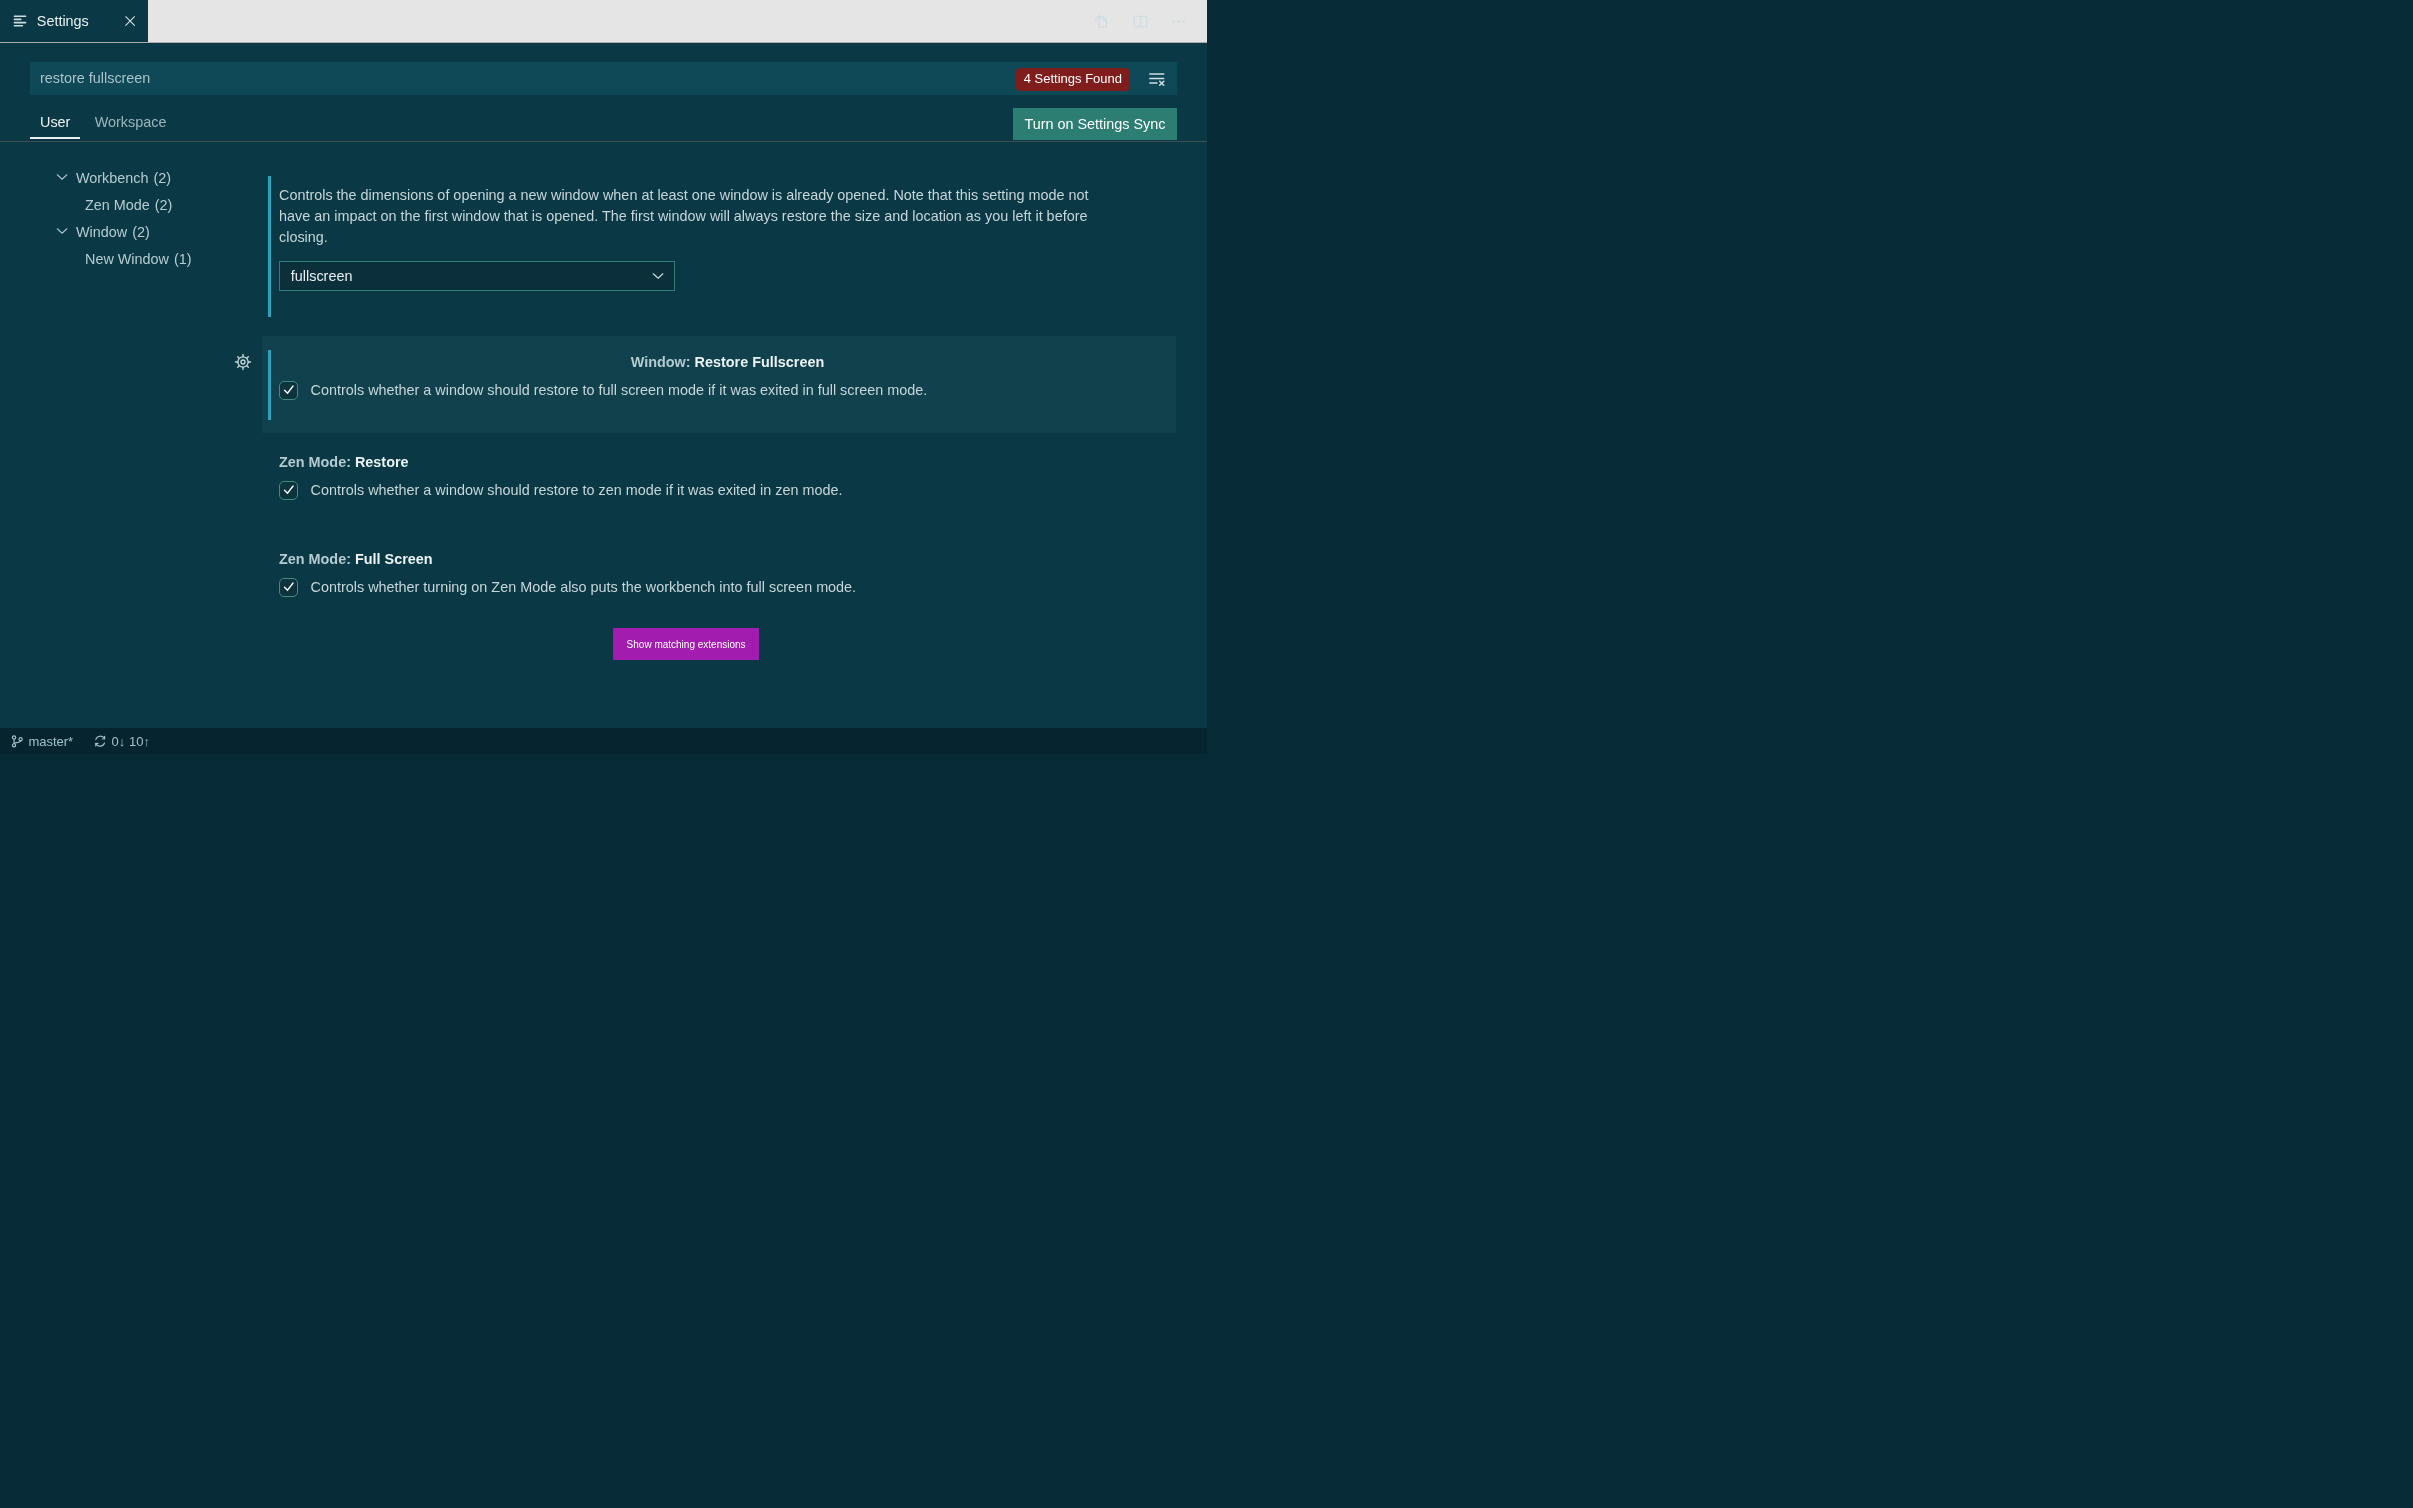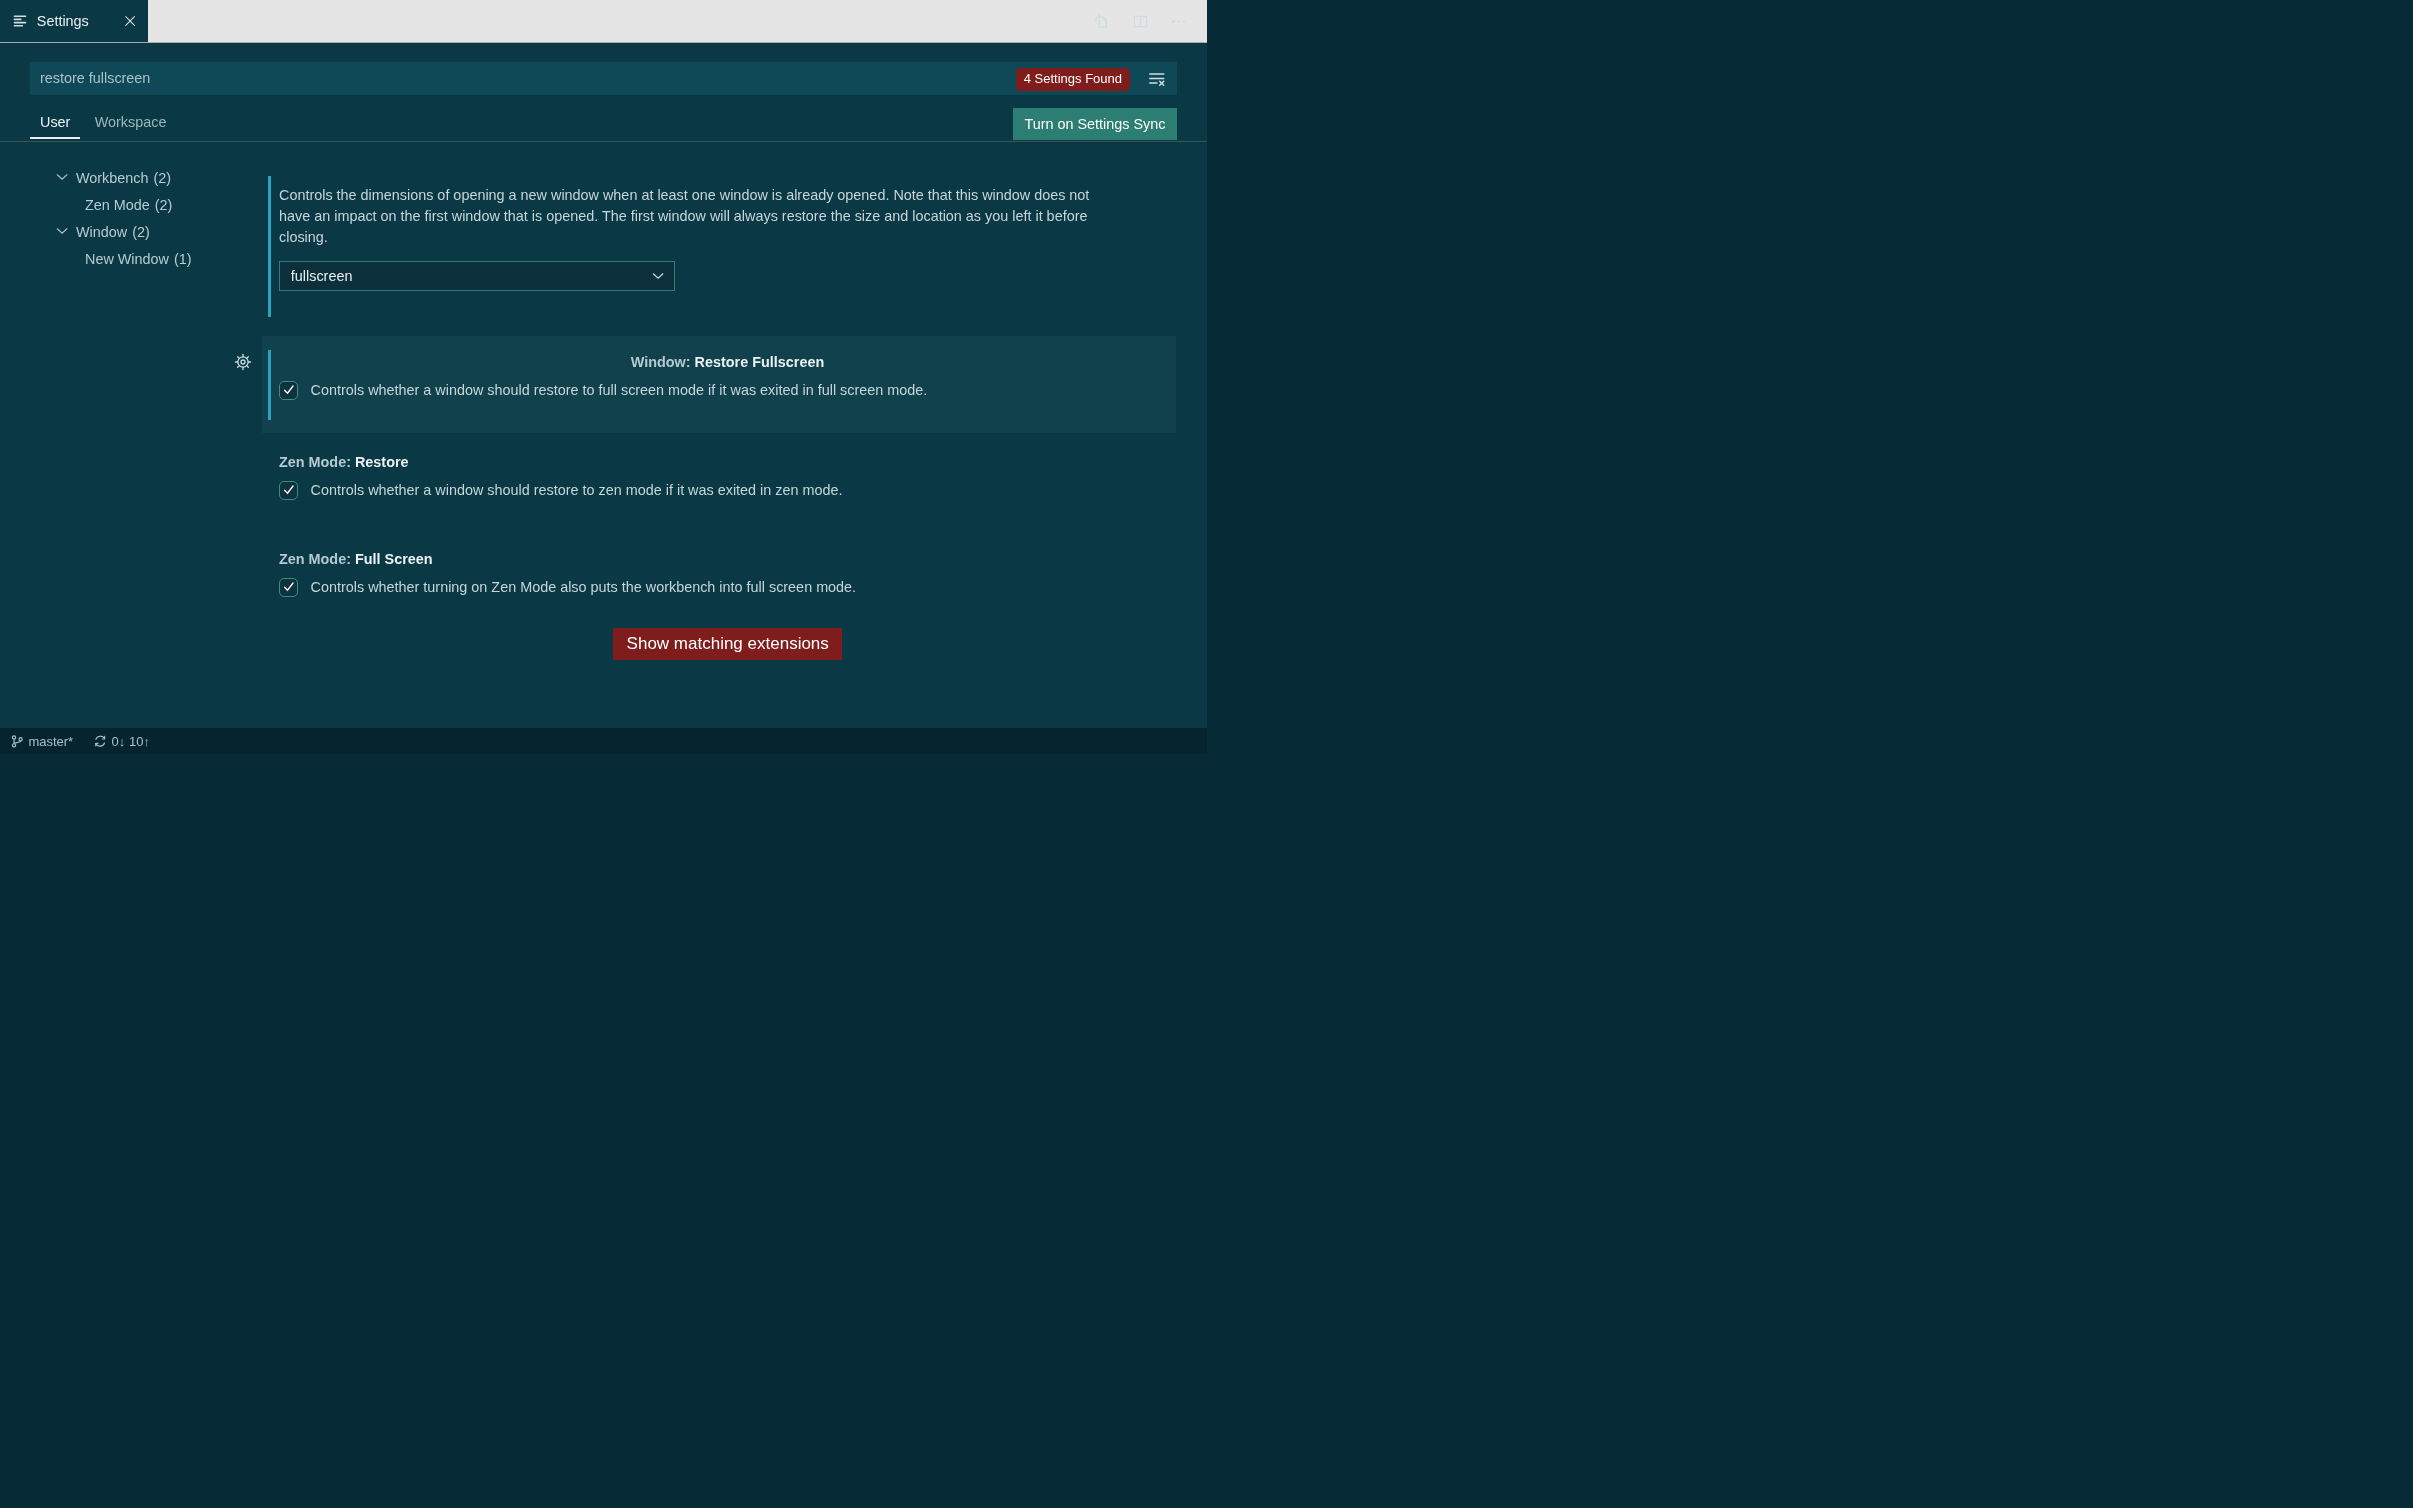--- a/index.html
+++ b/index.html
@@ -51,22 +51,22 @@
   .select-value{font-size:14.4px;color:#e9eff1;padding-left:10.8px;text-align:right;}
   .select-chevron{position:absolute;right:10px;top:10px;}
   .block2{position:absolute;left:262px;top:336px;width:914px;height:97px;background:#11414d;box-sizing:border-box;padding:17px 0 0 17px;text-align:center;}
   .block2 .mod-bar2{position:absolute;left:5.7px;top:13.6px;width:3.6px;height:70px;background:#2aa2c0;}
   .gear-float{position:absolute;left:-29px;top:16px;cursor:pointer;}
   .chk-row{display:flex;align-items:center;gap:12.2px;margin-top:8px;}
   .checkbox{width:19.4px;height:19.4px;box-sizing:border-box;border:0.7px solid #3e8d80;border-radius:5px;
     background:#0c333e;display:flex;align-items:center;justify-content:center;cursor:pointer;flex:0 0 auto;}
   .block3{position:absolute;left:279px;top:453px;}
   .block4{position:absolute;left:279px;top:550px;}
-  .ext-btn{position:absolute;left:613px;top:628px;height:32px;background:#7f1d1d;color:#ffffff;
-    font-size:17px;display:flex;align-items:center;padding:0 13.6px;cursor:pointer;}
+  .ext-btn{position:absolute;left:613px;top:628px;height:32px;background:#a21caf;color:#ffffff;
+    font-size:10px;display:flex;align-items:center;padding:0 13.6px;cursor:pointer;}
   
   .statusbar{position:absolute;left:0;right:0;bottom:0;height:26px;background:#05242f;
     display:flex;align-items:center;padding-left:10px;gap:20px;color:#a7c0c7;font-size:13px;}
   .status-item{display:flex;align-items:center;gap:4px;cursor:pointer;}
 </style>
 </head>
 <body>
 
 <div class="app">
 
@@ -170,21 +170,21 @@
     <div class="toc-row lvl1">
       <span class="toc-label-wrap">
           <span>New Window</span>
           <span>(1)</span>
         </span>
     </div>
   </div>
 
   <div class="block1">
     <div class="mod-bar"></div>
-    <div class="setting-desc">Controls the dimensions of opening a new window when at least one window is already opened. Note that this window does not have an impact on the first window that is opened. The first window will always restore the size and location as you left it before closing.</div>
+    <div class="setting-desc">Controls the dimensions of opening a new window when at least one window is already opened. Note that this setting mode not have an impact on the first window that is opened. The first window will always restore the size and location as you left it before closing.</div>
     <div class="select">
       <span class="select-value">fullscreen</span>
       <span class="select-chevron icon">
         <svg width="12.2" height="8" viewBox="0 0 14 9" fill="none" stroke="#c9d9dd" stroke-width="1.4" stroke-linecap="round">
             <polyline points="1.5,2 7,7 12.5,2"></polyline>
           </svg>
       </span>
     </div>
   </div>
 

